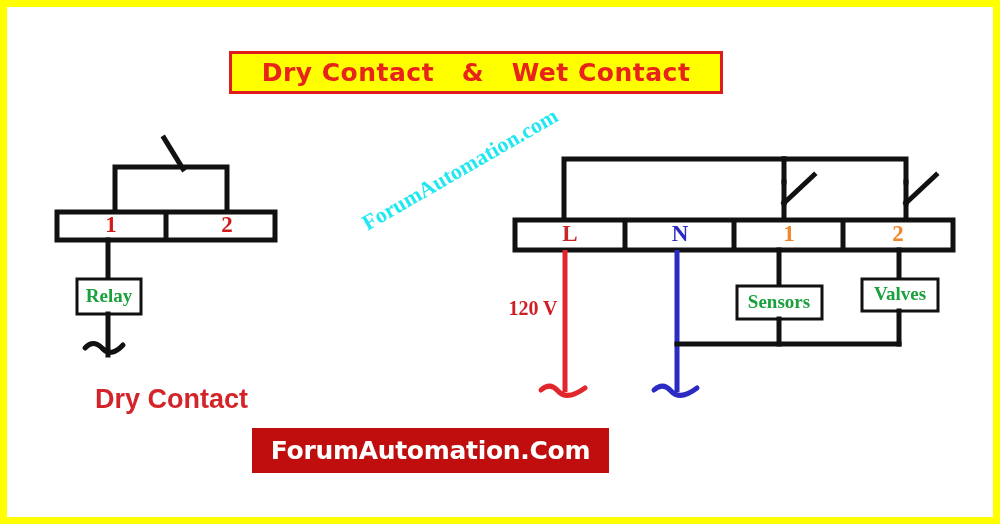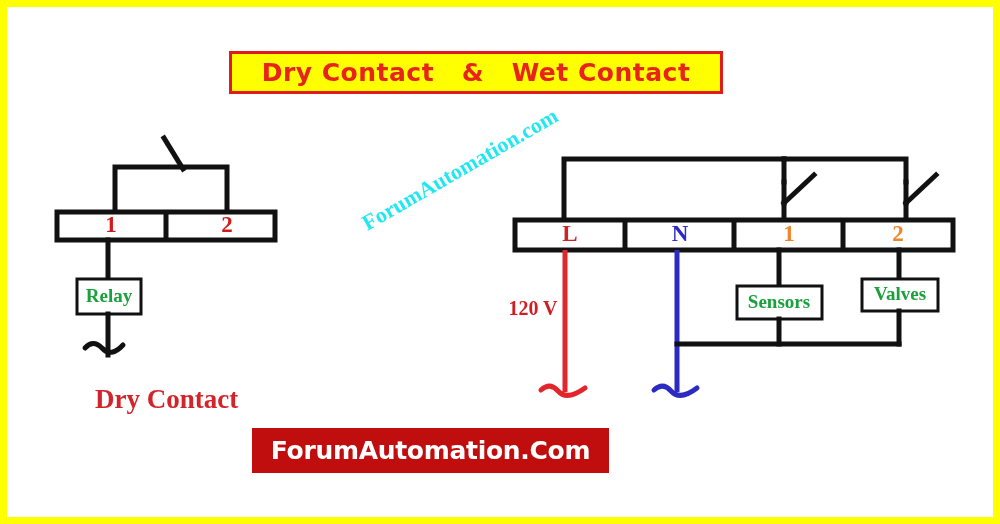--- a/index.html
+++ b/index.html
@@ -57,21 +57,21 @@
     font-family: "DejaVu Sans", sans-serif;
     font-weight: bold;
     font-size: 25px;
     letter-spacing: -0.3px;
     white-space: pre;
   }
 
   
   .caption {
     color: #d3242a;
-    font-family: Liberation Serif, serif;
+    font-family: Liberation Sans, sans-serif;
     font-weight: bold;
     font-size: 27px;
     white-space: pre;
   }
   #caption-dry { left: 88px; top: 377px; }
   #caption-wet { left: 667px; top: 432px; }
 
   
   #watermark {
     left: 357px;

